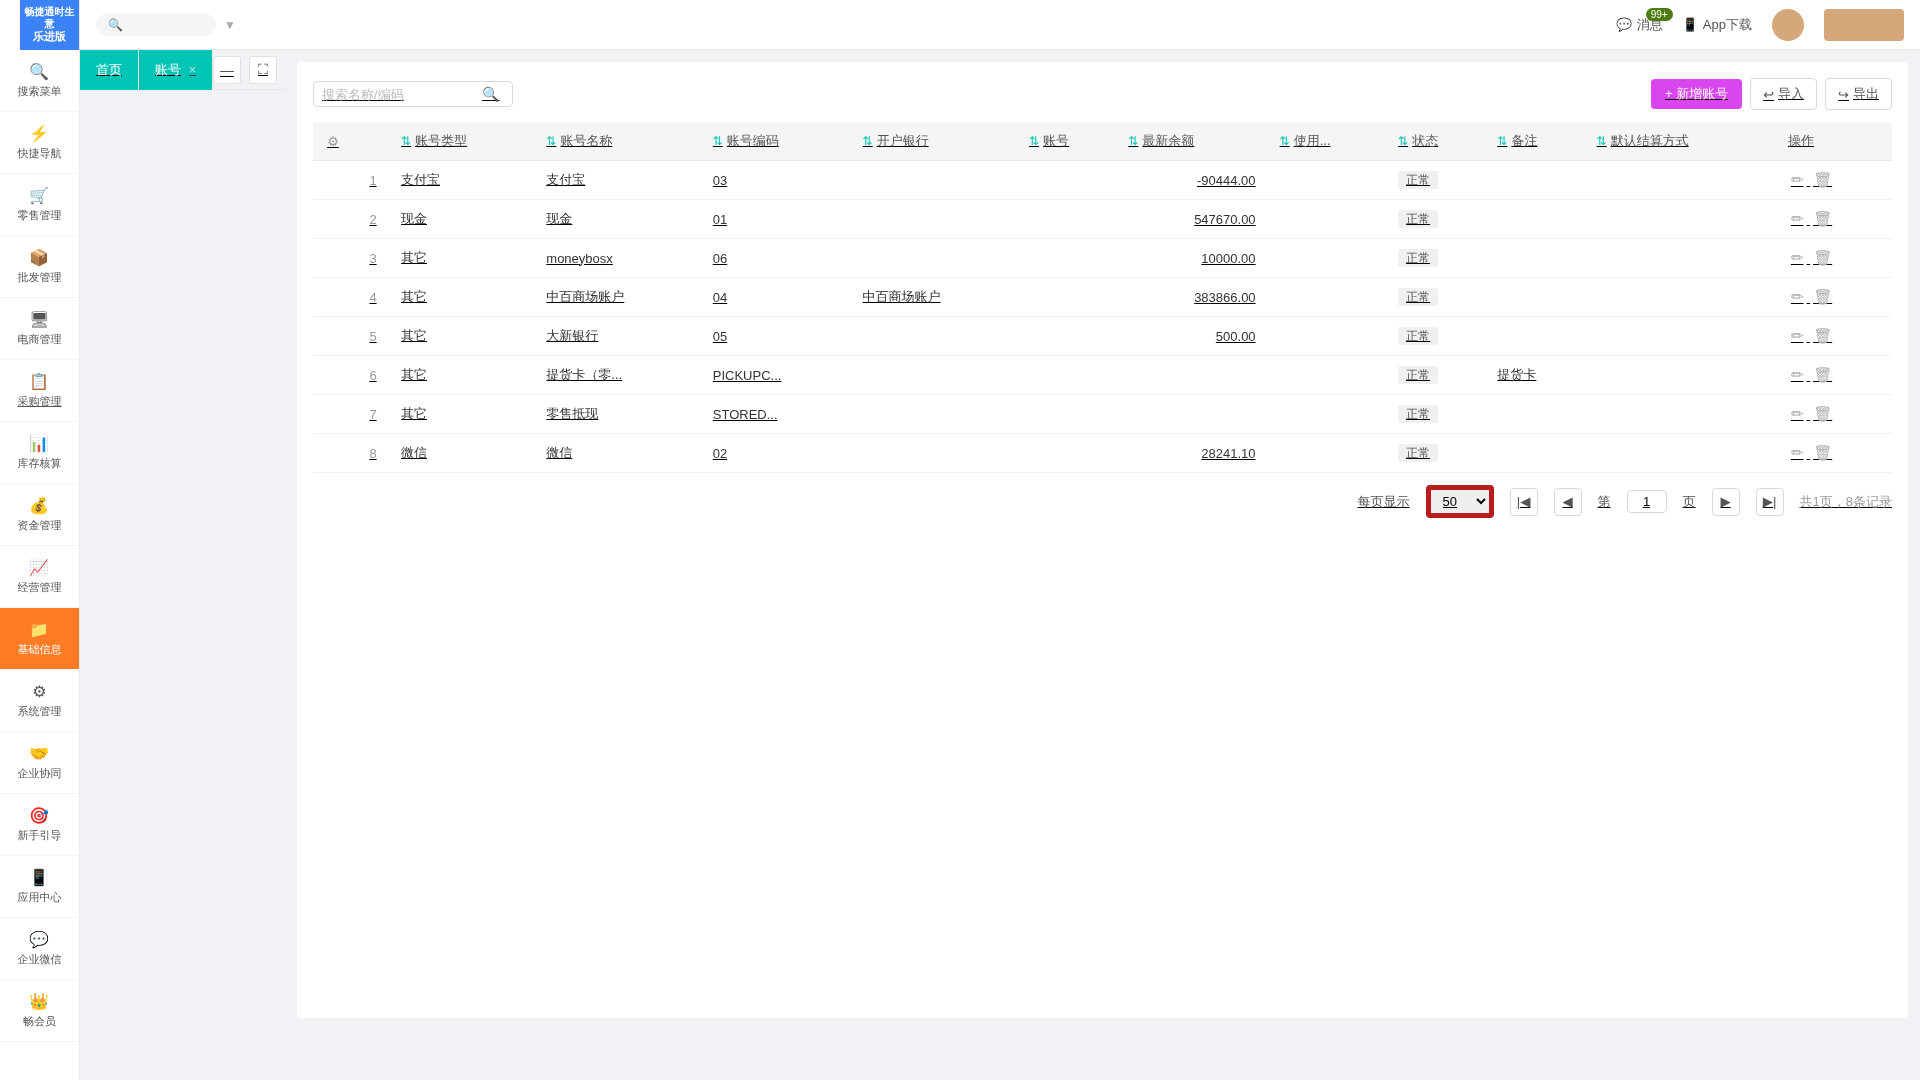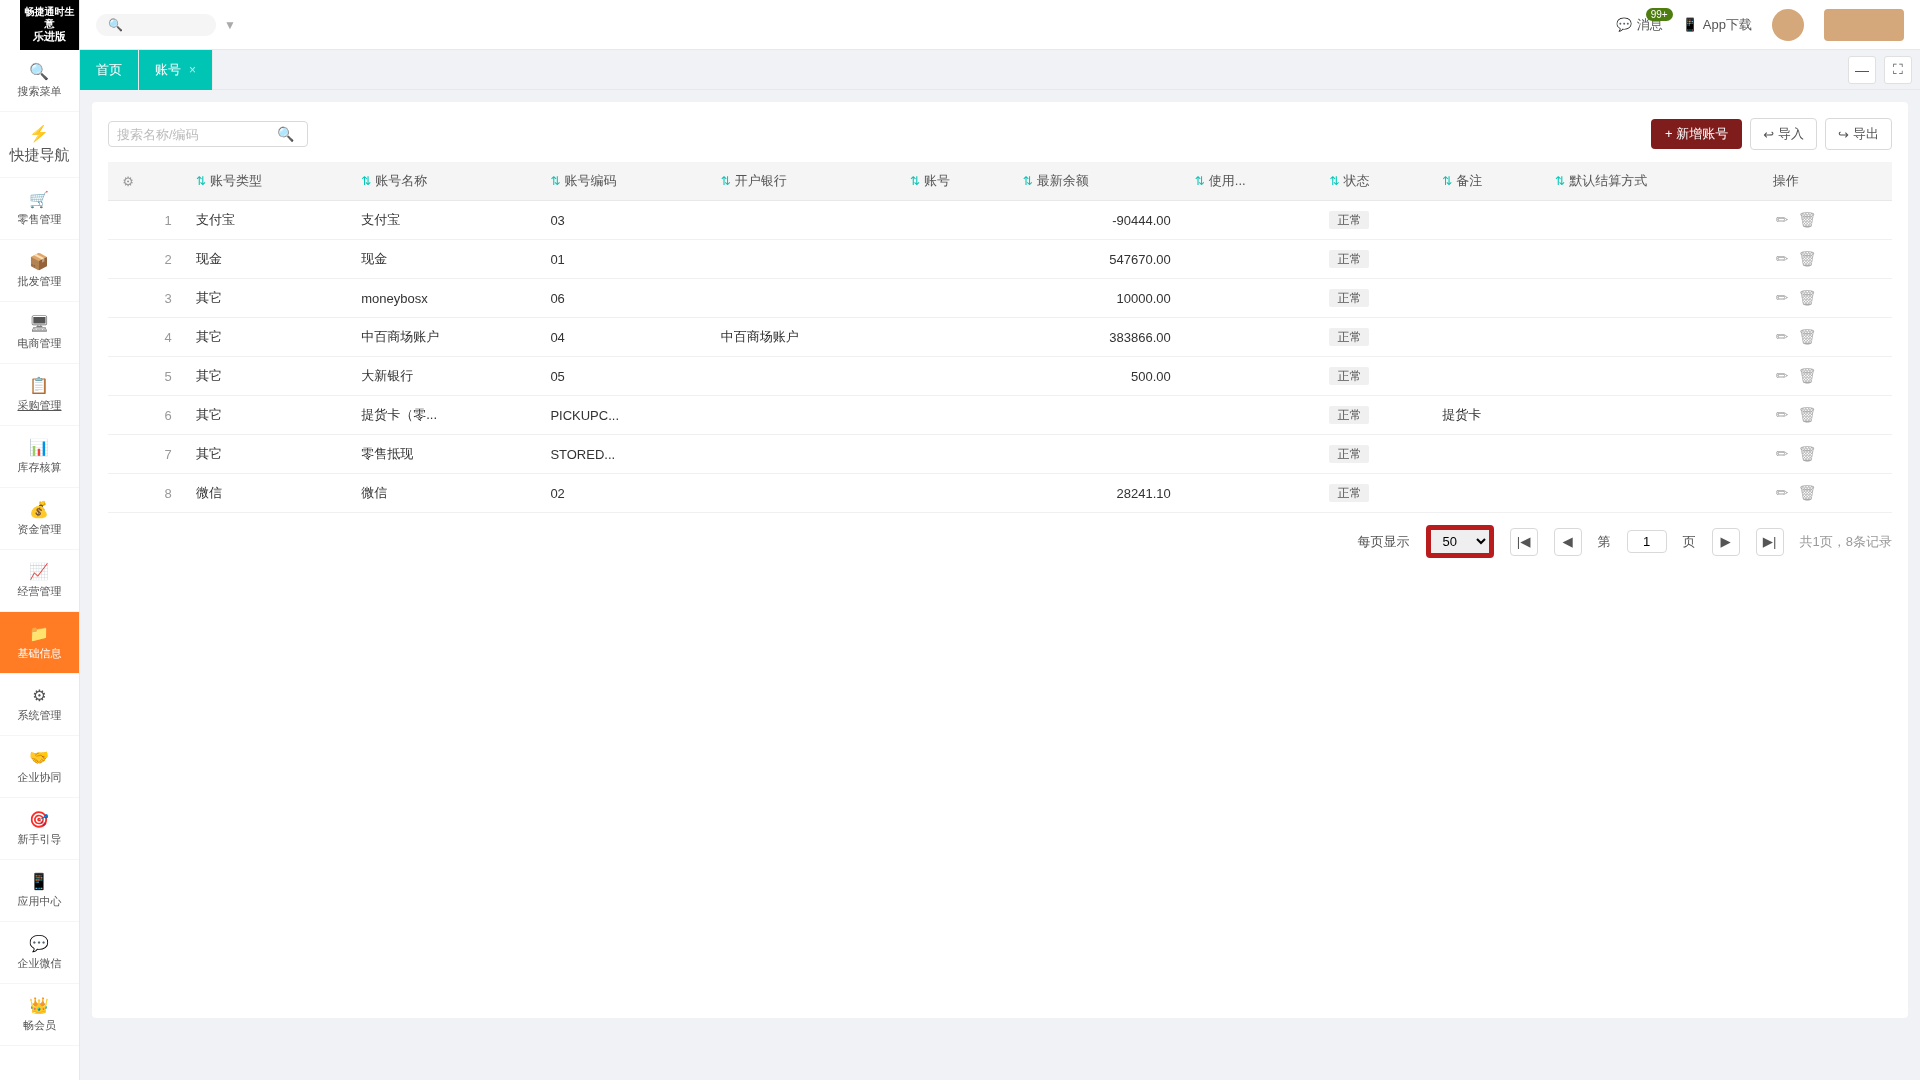--- a/index.html
+++ b/index.html
@@ -8,21 +8,21 @@
     
     .sidebar {
       width: 80px;
       background: #fff;
       display: flex;
       flex-direction: column;
       border-right: 1px solid #e8e8e8;
       flex-shrink: 0;
     }
     .sidebar-logo {
-      background: #000000;
+      background: #3b82f6;
       height: 50px;
       display: flex;
       align-items: center;
       justify-content: center;
       color: white;
       font-size: 12px;
       font-weight: bold;
       margin-left: 20px;
     }
     .sidebar-logo-text {
@@ -114,21 +114,22 @@
     }
 
     
     .main {
       position: absolute;
       top: 50px;
       left: 80px;
       right: 0;
       bottom: 0;
       display: flex;
-      flex-direction: column;
+      flex-direction: row;
+      text-decoration: underline;
     }
 
     
     .tab-bar {
       background: #f0f2f5;
       display: flex;
       align-items: center;
       padding: 0 0;
       height: 40px;
       border-bottom: 1px solid #e8e8e8;
@@ -210,21 +211,21 @@
     .search-box input {
       border: none;
       outline: none;
       font-size: 13px;
       width: 160px;
       color: #4c1d95;
     }
     .search-box input::placeholder { color: #bbb; }
     .search-icon { color: #999; font-size: 14px; cursor: pointer; }
     .btn-primary {
-      background: #7f1d1d;
+      background: #d946ef;
       color: white;
       border: none;
       border-radius: 4px;
       padding: 6px 14px;
       font-size: 13px;
       cursor: pointer;
       display: flex;
       align-items: center;
       gap: 4px;
       margin-left: auto;
@@ -333,21 +334,21 @@
       <div style="font-size:11px;">乐进版</div>
     </div>
   </div>
   <div class="sidebar-nav" id="sidebar-nav">
   <div class="sidebar-item">
         <span class="icon">🔍</span>
         <span style="font-size:11px;">搜索菜单</span>
       </div>
       <div class="sidebar-item">
         <span class="icon">⚡</span>
-        <span style="font-size:15px;">快捷导航</span>
+        <span style="font-size:11px;">快捷导航</span>
       </div>
       <div class="sidebar-item">
         <span class="icon">🛒</span>
         <span style="font-size:11px;text-align:right;">零售管理</span>
       </div>
       <div class="sidebar-item">
         <span class="icon">📦</span>
         <span style="font-size:11px;">批发管理</span>
       </div>
       <div class="sidebar-item">

